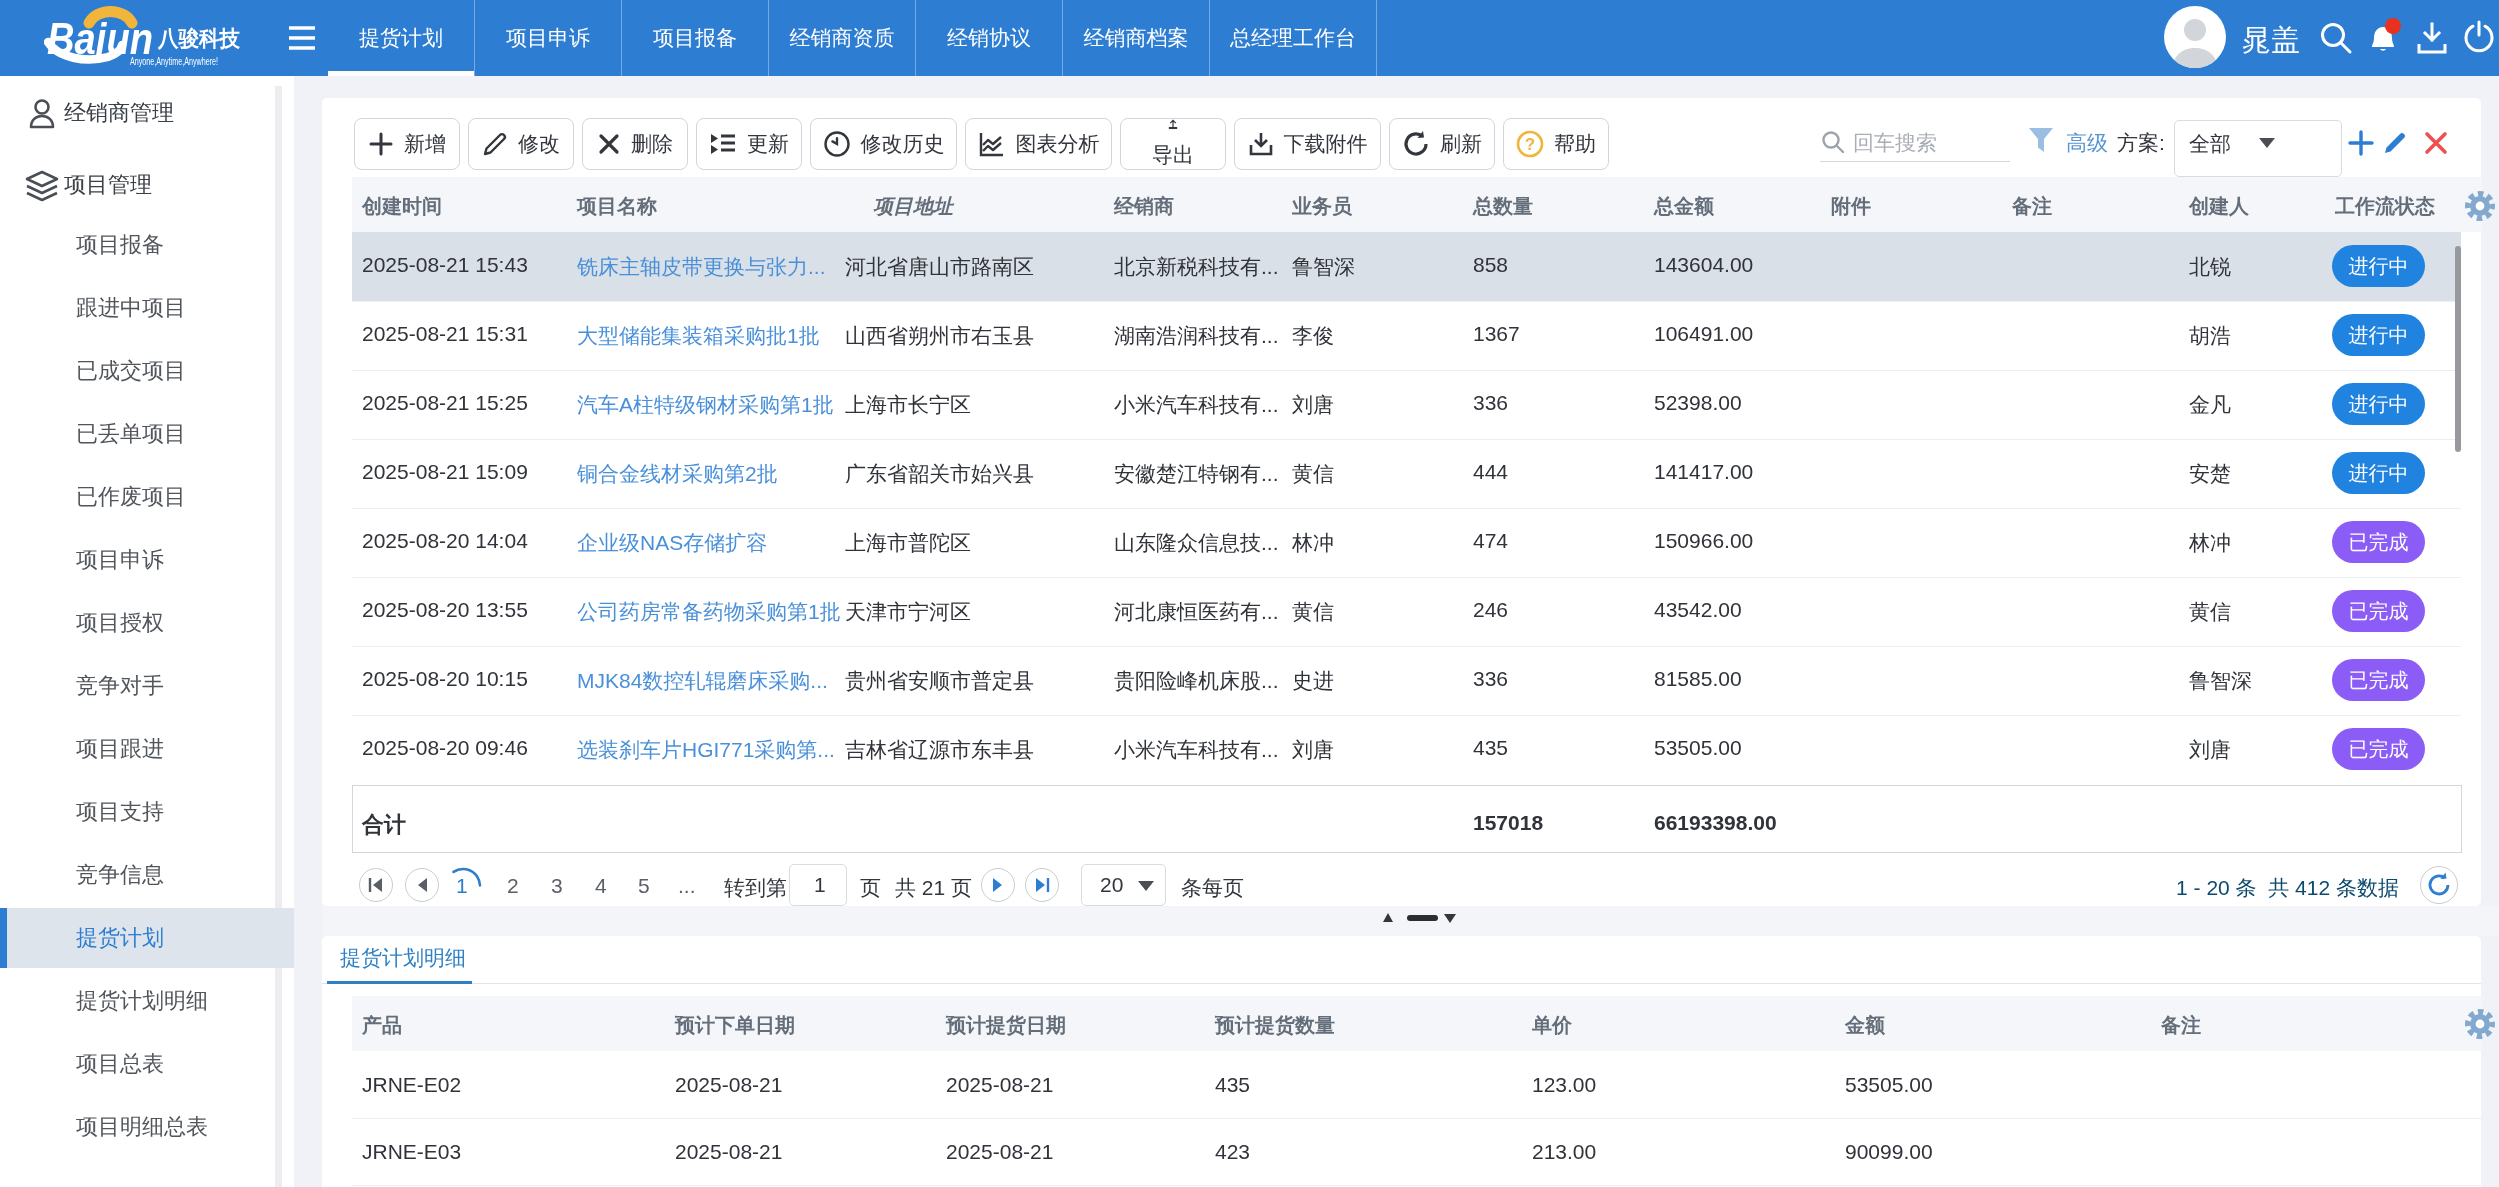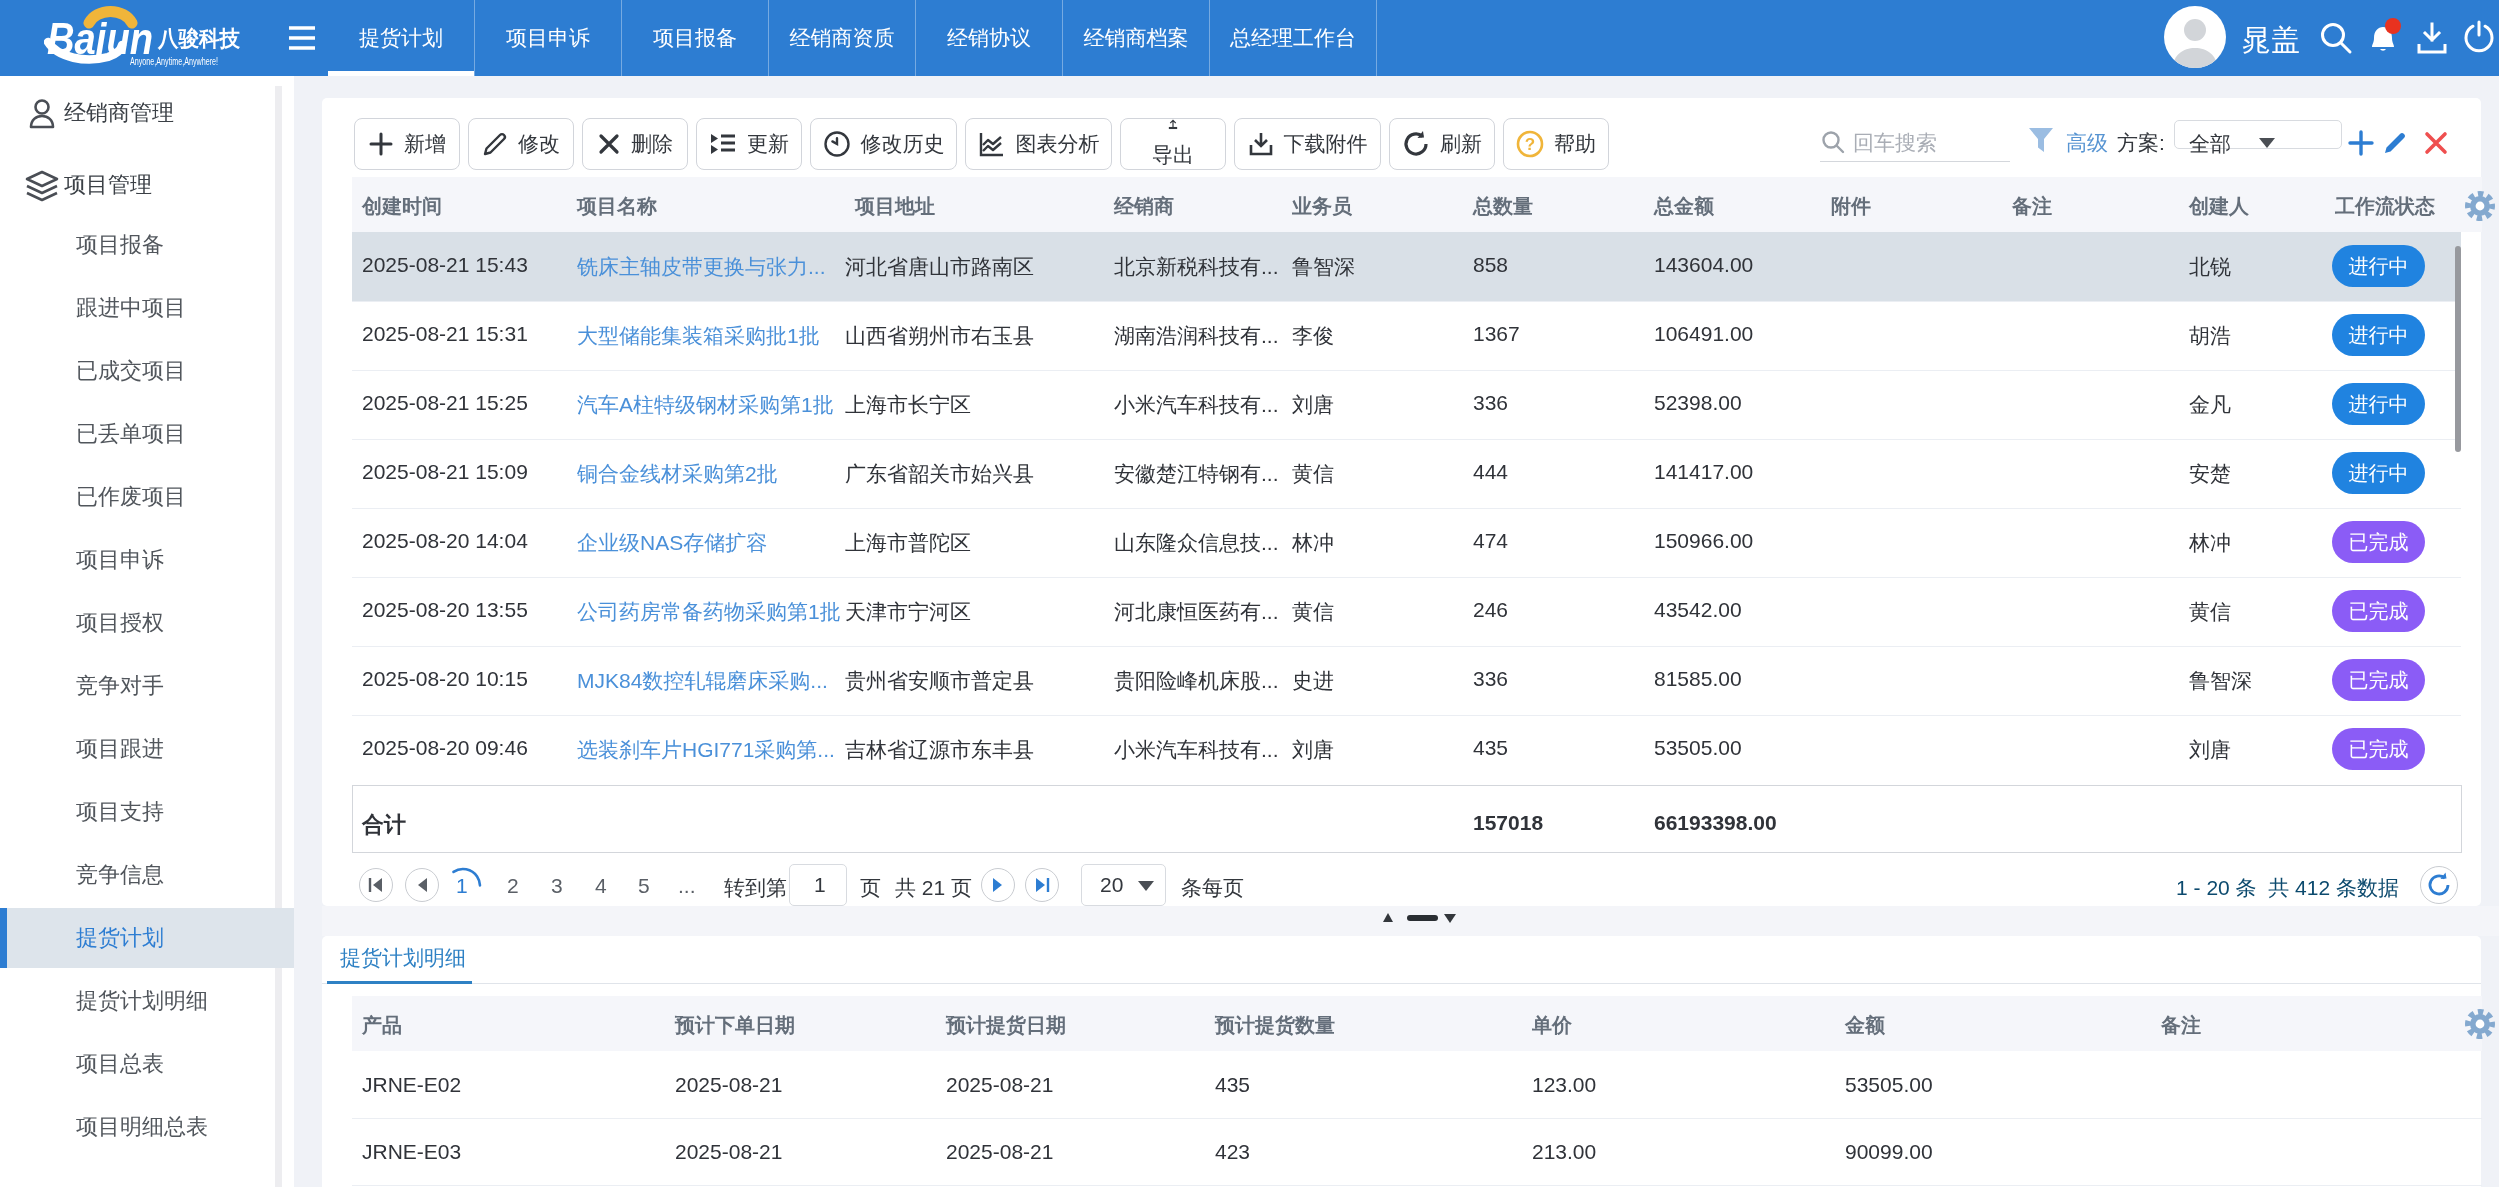--- a/index.html
+++ b/index.html
@@ -230,37 +230,37 @@
       <circle cx="11" cy="11" r="7.5" stroke="#9da3ab" stroke-width="2.4" fill="none"></circle>
       <path d="M17 17l6 6" stroke="#9da3ab" stroke-width="2.4" stroke-linecap="round"></path>
     </svg>
 <div class="abs" style="left:1531px;top:31px;font-size:21px;color:#a9adb5;">回车搜索</div>
 <div class="abs" style="left:1498px;top:63px;width:190px;height:1px;background:#d4d7dc;"></div>
 <svg class="abs" style="left:1706px;top:29px;" width="26" height="28" viewBox="0 0 26 28">
       <path d="M1 1h24l-9 11v13l-6-4.5V12z" fill="#9bbde2"></path>
     </svg>
 <div class="abs" style="left:1744px;top:31px;font-size:21px;color:#5794d2;">高级</div>
 <div class="abs" style="left:1795px;top:31px;font-size:21px;color:#33373d;">方案:</div>
-<div class="selbox" style="left:1852px;top:22px;width:168px;height:29px;">
+<div class="selbox" style="left:1852px;top:22px;width:168px;height:57px;">
       <span class="abs" style="left:14px;top:9px;font-size:21px;color:#33373d;">全部</span>
       <div class="abs tri-down" style="left:84px;top:17px;"></div>
     </div>
 <svg class="abs" style="left:2026px;top:32px;" width="26" height="26" viewBox="0 0 26 26">
       <path d="M13 2v22M2 13h22" stroke="#2d7dd2" stroke-width="3.4" stroke-linecap="round"></path>
     </svg>
 <svg class="abs" style="left:2060px;top:32px;" width="26" height="26" viewBox="0 0 26 26">
       <path d="M3 23l1.5-5.5L18 4a2.7 2.7 0 0 1 4 4L8.5 21.5z" fill="#2d7dd2"></path>
     </svg>
 <svg class="abs" style="left:2102px;top:33px;" width="24" height="24" viewBox="0 0 24 24">
       <path d="M3 3l18 18M21 3L3 21" stroke="#ef4f4f" stroke-width="3.6" stroke-linecap="round"></path>
     </svg>
 <div class="abs" style="left:30px;top:79px;width:2130px;height:55px;background:#f5f6fa;"></div>
 <div class="cell hdr" style="left:40px;top:95px;">创建时间</div>
 <div class="cell hdr" style="left:255px;top:95px;">项目名称</div>
-<div class="cell hdr" style="left:533px;top:95px;">项目地址</div>
+<div class="cell hdr" style="left:551px;top:95px;font-style:italic;">项目地址</div>
 <div class="cell hdr" style="left:792px;top:95px;">经销商</div>
 <div class="cell hdr" style="left:970px;top:95px;">业务员</div>
 <div class="cell hdr" style="left:1151px;top:95px;">总数量</div>
 <div class="cell hdr" style="left:1332px;top:95px;">总金额</div>
 <div class="cell hdr" style="left:1509px;top:95px;">附件</div>
 <div class="cell hdr" style="left:1690px;top:95px;">备注</div>
 <div class="cell hdr" style="left:1867px;top:95px;">创建人</div>
 <div class="cell hdr" style="left:2013px;top:95px;">工作流状态</div>
 <div class="abs" style="left:2140px;top:90px;"><svg width="36" height="36" viewBox="0 0 36 36">
         <circle cx="18" cy="18" r="11" fill="none" stroke="#84a9cf" stroke-width="8" stroke-dasharray="4.9 3.7" stroke-dashoffset="2"></circle>

